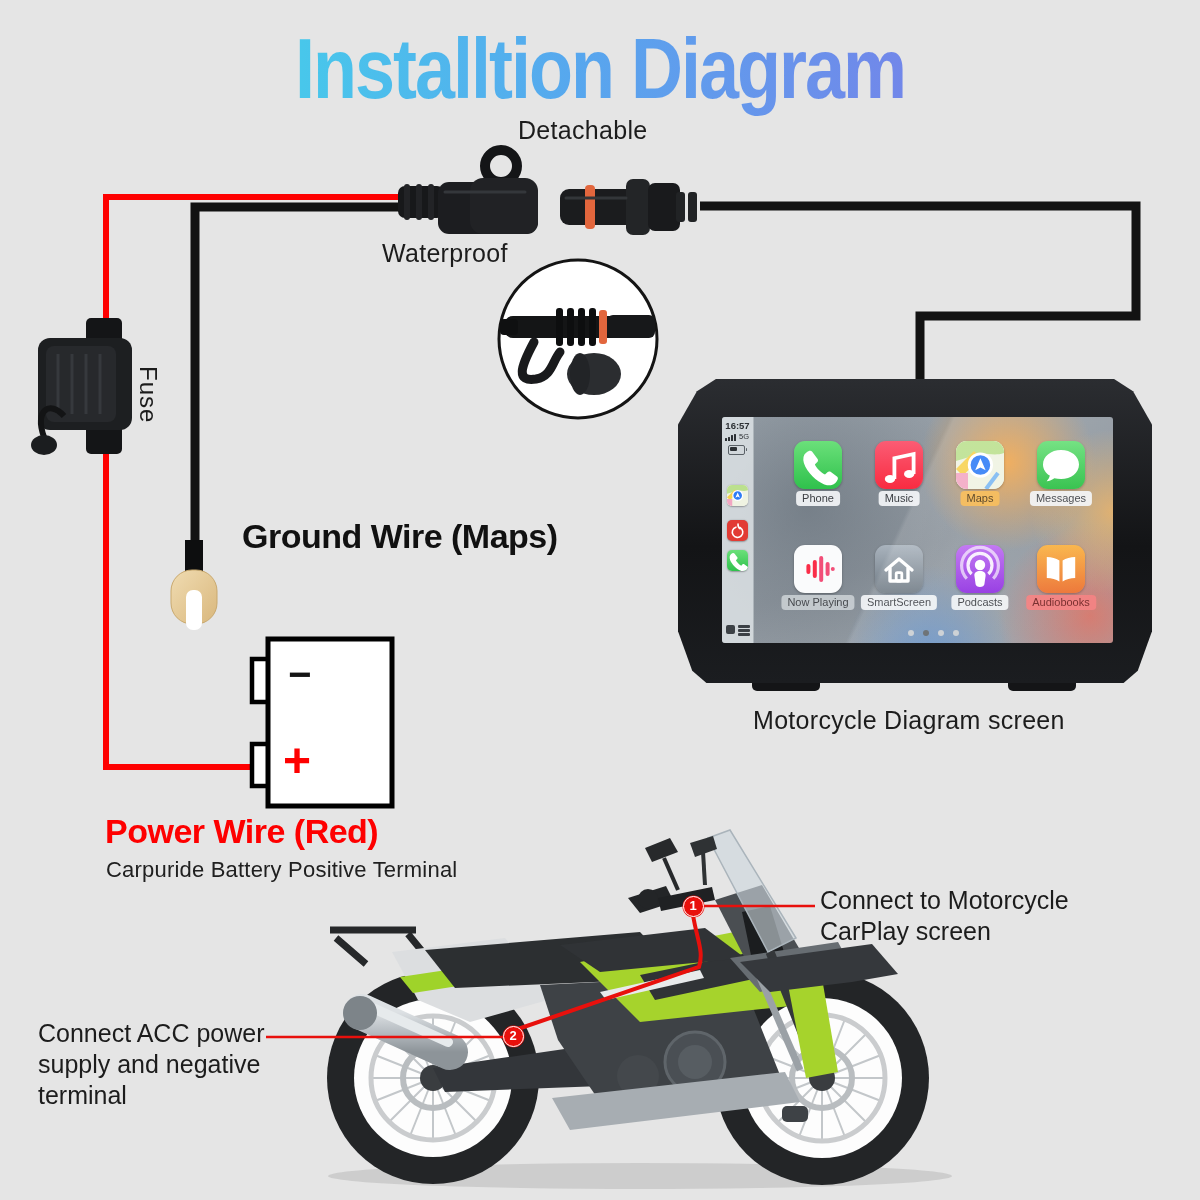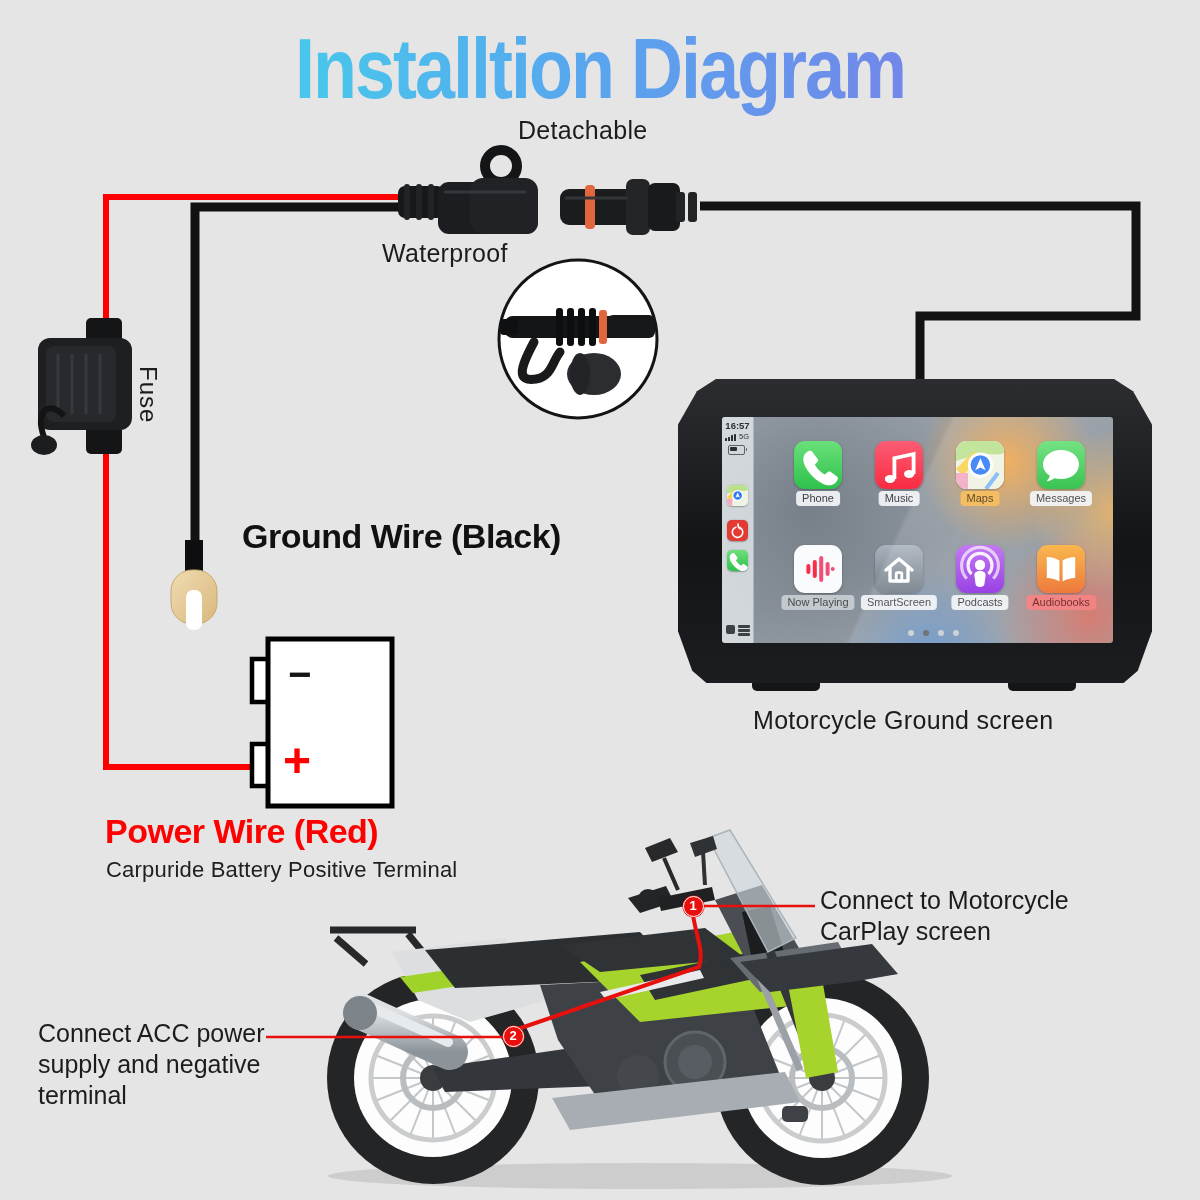--- a/index.html
+++ b/index.html
@@ -229,29 +229,29 @@
 
     <line x1="702" y1="906" x2="815" y2="906" stroke="#E8100C" stroke-width="2.5"></line>
     <line x1="266" y1="1037" x2="506" y2="1037" stroke="#E8100C" stroke-width="2.5"></line>
   </svg>
 
   <div class="title">Installtion Diagram</div>
   <div class="lbl" style="left:518px;top:116px">Detachable</div>
   <div class="lbl" style="left:382px;top:239px">Waterproof</div>
   <div class="lbl-fuse">Fuse</div>
 
-  <div class="h-black" style="left:242px;top:517px">Ground Wire (Black)</div>
+  <div class="h-black" style="left:242px;top:517px">Ground Wire (Maps)</div>
 
   <div class="bat-minus">−</div>
   <div class="bat-plus">+</div>
 
   <div class="h-red" style="left:105px;top:812px">Power Wire (Red)</div>
   <div class="sub" style="left:106px;top:857px">Carpuride Battery Positive Terminal</div>
 
-  <div class="caption">Motorcycle Ground screen</div>
+  <div class="caption">Motorcycle Diagram screen</div>
 
   <div class="callout-text" style="left:38px;top:1018px">Connect ACC power
 supply and negative
 terminal</div>
   <div class="callout-text" style="left:820px;top:885px">Connect to Motorcycle
 CarPlay screen</div>
 
   <div class="foot" style="left:752px"></div>
   <div class="foot" style="left:1008px"></div>
 

